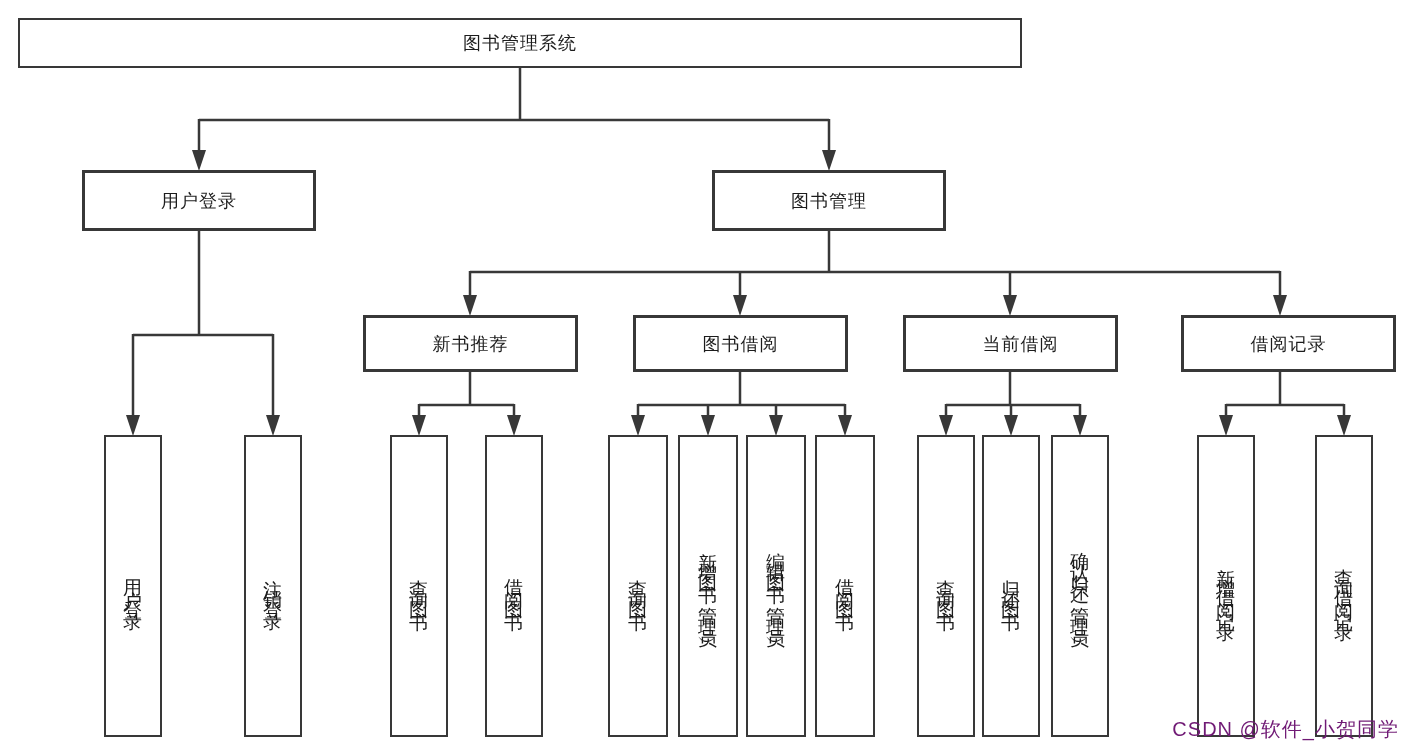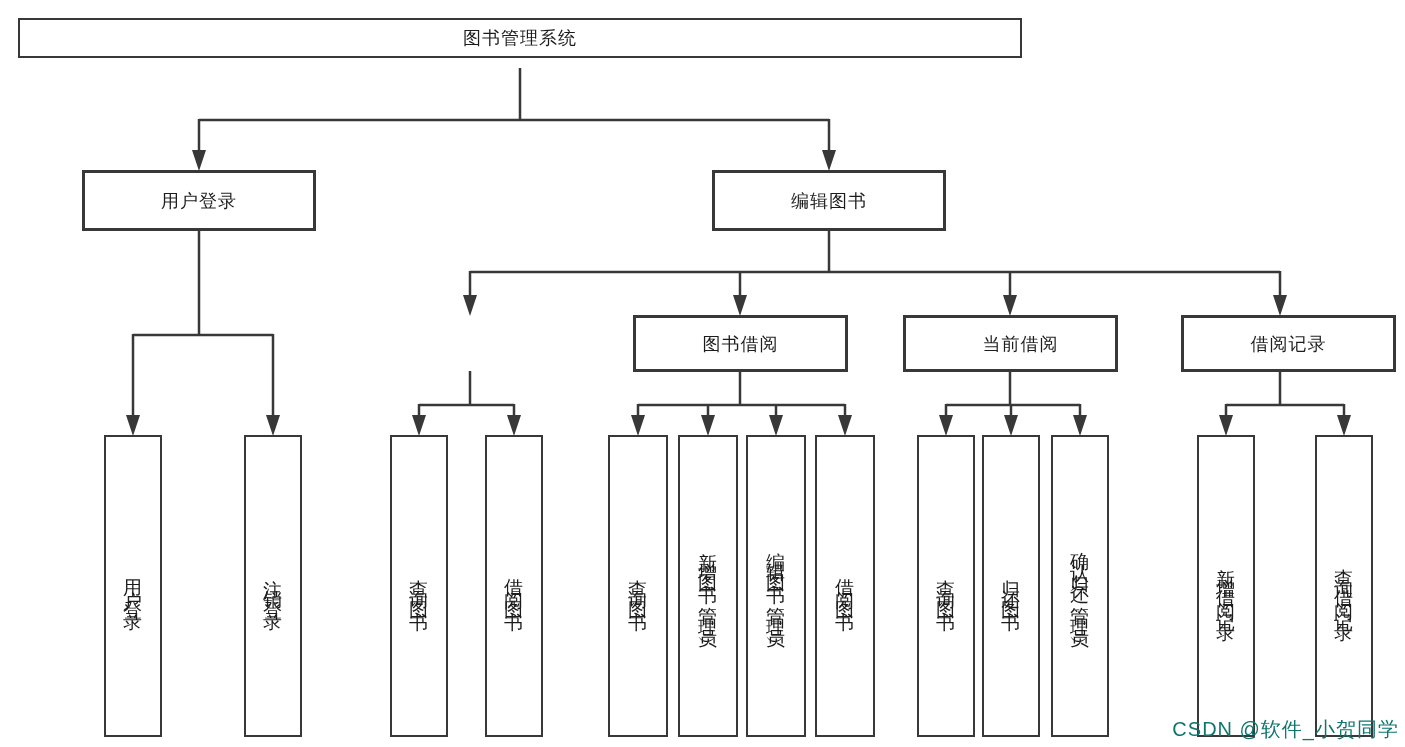--- a/index.html
+++ b/index.html
@@ -46,21 +46,21 @@
     letter-spacing: 11px;
     line-height: 1;
     color: #1c1c1c;
     white-space: nowrap;
   }
   #watermark {
     position: absolute;
     right: 6px;
     bottom: 4px;
     font-size: 20px;
-    color: #0f766e;
+    color: #701a75;
     letter-spacing: 1px;
     white-space: nowrap;
   }
 </style>
 </head>
 <body>
 
 <div id="stage">
 
   <svg id="connectors" viewBox="0 0 1405 747" xmlns="http://www.w3.org/2000/svg">
@@ -92,31 +92,34 @@
       <polygon points="769,415 783,415 776,436"></polygon>
       <polygon points="838,415 852,415 845,436"></polygon>
       <polygon points="939,415 953,415 946,436"></polygon>
       <polygon points="1004,415 1018,415 1011,436"></polygon>
       <polygon points="1073,415 1087,415 1080,436"></polygon>
       <polygon points="1219,415 1233,415 1226,436"></polygon>
       <polygon points="1337,415 1351,415 1344,436"></polygon>
     </g>
   </svg>
 
-  <div class="box root" style="left:18px;top:18px;width:1004px;height:40px;">
+  <div class="box root" style="left:18px;top:18px;width:1004px;height:50px;">
     <span class="hlabel">图书管理系统</span>
   </div>
 
   <div class="box" style="left:82px;top:170px;width:234px;height:61px;">
     <span class="hlabel">用户登录</span>
   </div>
   <div class="box" style="left:712px;top:170px;width:234px;height:61px;">
-    <span class="hlabel">编辑图书</span>
+    <span class="hlabel">图书管理</span>
   </div>
 
+  <div class="box" style="left:363px;top:315px;width:215px;height:57px;">
+    <span class="hlabel">新书推荐</span>
+  </div>
   <div class="box" style="left:633px;top:315px;width:215px;height:57px;">
     <span class="hlabel">图书借阅</span>
   </div>
   <div class="box" style="left:903px;top:315px;width:215px;height:57px;padding-left:20px;">
     <span class="hlabel">当前借阅</span>
   </div>
   <div class="box" style="left:1173px;top:315px;width:215px;height:57px;margin-left:8px;">
     <span class="hlabel">借阅记录</span>
   </div>
 

